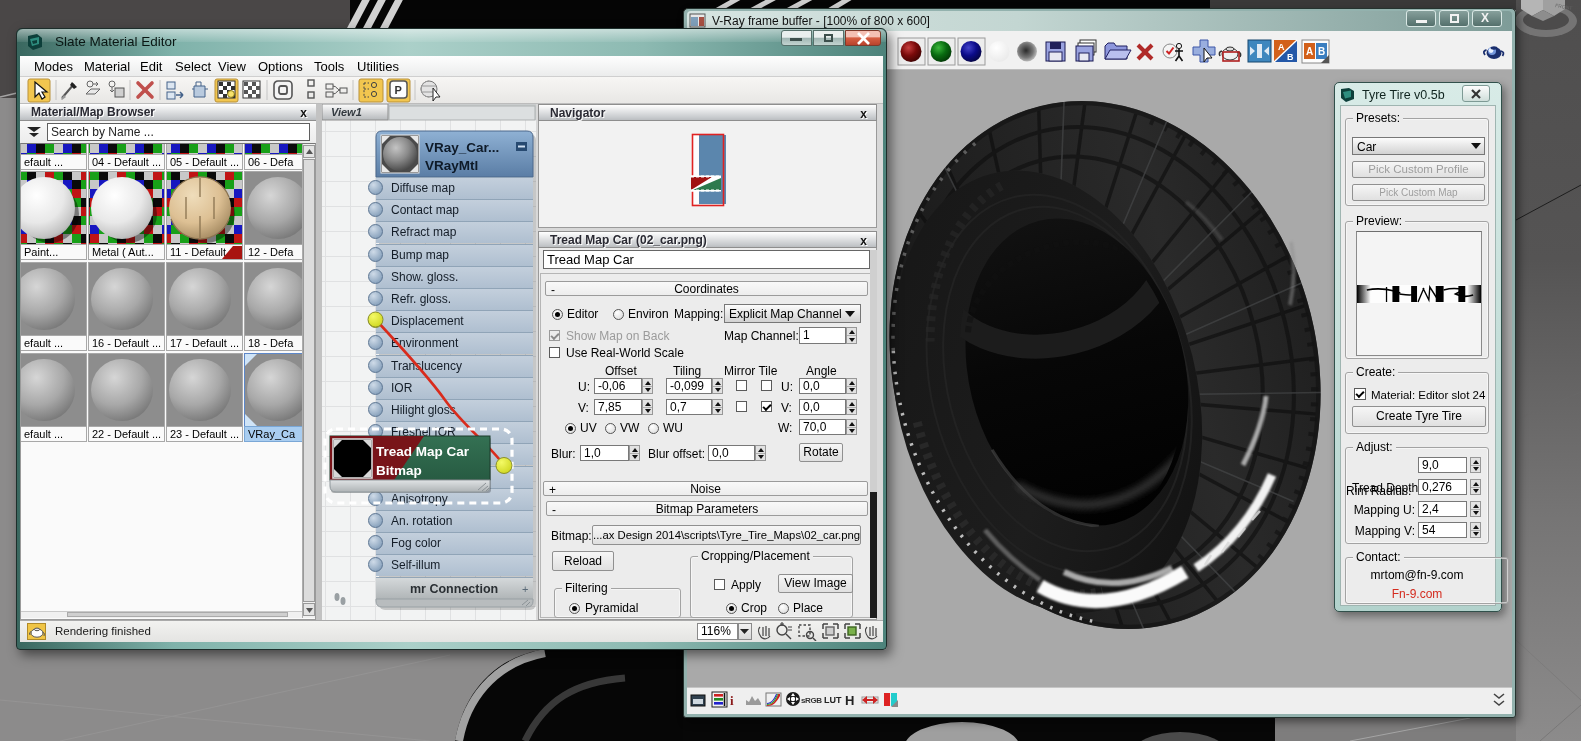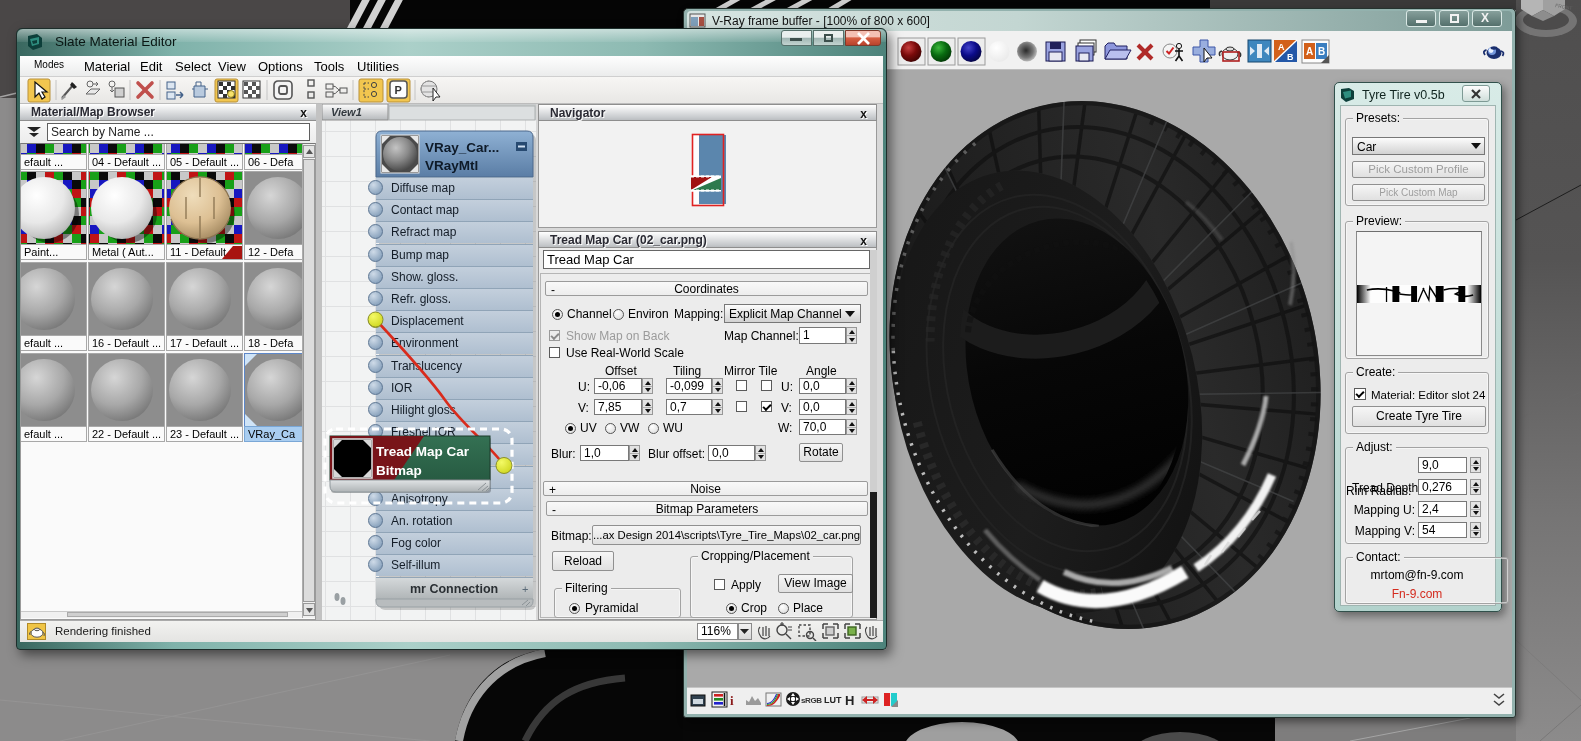--- a/index.html
+++ b/index.html
@@ -500,21 +500,21 @@
           <g stroke="#fff" stroke-width="2.6">
             <line x1="4" y1="1" x2="15" y2="12"></line>
             <line x1="15" y1="1" x2="4" y2="12"></line>
           </g>
         </svg>
 </div>
 
 <div class="abs" style="left:20px;top:56px;width:863px;height:564px;background:#c9c9c9"></div>
 
 <div class="abs" style="left:20px;top:56px;width:863px;height:21px;background:linear-gradient(#fefefe,#ebecec);border-bottom:1px solid #cfcfcf"></div>
-<div class="lbl" style="left:34px;top:59px;font-size:10px">Modes</div>
+<div class="lbl" style="left:34px;top:59px;font-size:13px">Modes</div>
 <div class="lbl" style="left:84px;top:59px;font-size:13px">Material</div>
 <div class="lbl" style="left:140px;top:59px;font-size:13px">Edit</div>
 <div class="lbl" style="left:175px;top:59px;font-size:13px">Select</div>
 <div class="lbl" style="left:218px;top:59px;font-size:13px">View</div>
 <div class="lbl" style="left:258px;top:59px;font-size:13px">Options</div>
 <div class="lbl" style="left:314px;top:59px;font-size:13px">Tools</div>
 <div class="lbl" style="left:357px;top:59px;font-size:13px">Utilities</div>
 
 <div class="abs" style="left:20px;top:77px;width:863px;height:27px;background:linear-gradient(#f7f6f4,#e8e7e5);border-bottom:1px solid #bcbcbc"></div>
 <svg class="abs" style="left:20px;top:77px" width="863" height="27" viewBox="20 77 863 27">
@@ -1009,21 +1009,21 @@
  </g>
 </svg>
 
 <div class="ptitle" style="left:538px;top:231px;width:339px;border:1px solid #8e8e8e">Tread Map Car (02_car.png)<span class="px">x</span></div>
 <div class="abs" style="left:538px;top:248px;width:339px;height:372px;background:#ececec;border:1px solid #9a9a9a;border-top:none"></div>
 <div class="fld" style="left:543px;top:250px;width:327px;height:19px;line-height:17px;font-size:13px;border-color:#666">Tread Map Car</div>
 <div class="abs" style="left:540px;top:273px;width:332px;height:345px;border:1px solid #b5b5b5;background:#ececec"></div>
 
 <div class="roll" style="left:545px;top:281px;width:323px;height:15px;line-height:14px"><b>-</b>Coordinates</div>
 <div class="rad on" style="left:552px;top:309px"></div>
-        <div class="lbl" style="left:567px;top:307px">Channel</div>
+        <div class="lbl" style="left:567px;top:307px">Editor</div>
 <div class="rad" style="left:613px;top:309px"></div>
         <div class="lbl" style="left:628px;top:307px">Environ</div>
 <div class="lbl" style="left:674px;top:307px">Mapping:</div>
 <div class="abs" style="left:724px;top:304px;width:137px;height:19px;background:linear-gradient(#fcfcfc,#d2d2d2);border:1px solid #777"></div>
 <div class="lbl" style="left:729px;top:307px">Explicit Map Channel</div>
 <svg class="abs" style="left:845px;top:311px" width="11" height="7">
           <polygon points="0,0 10,0 5,6" fill="#111"></polygon>
         </svg>
 <div class="cb gray ck" style="left:549px;top:330px"></div>
         <div class="lbl" style="left:566px;top:329px;color:#9b9b9b">Show Map on Back</div>

